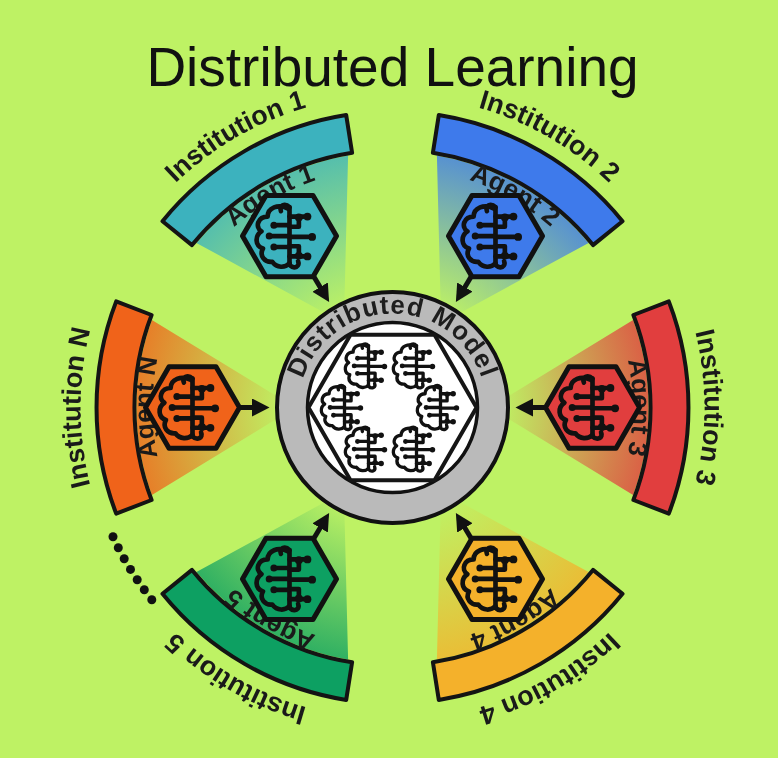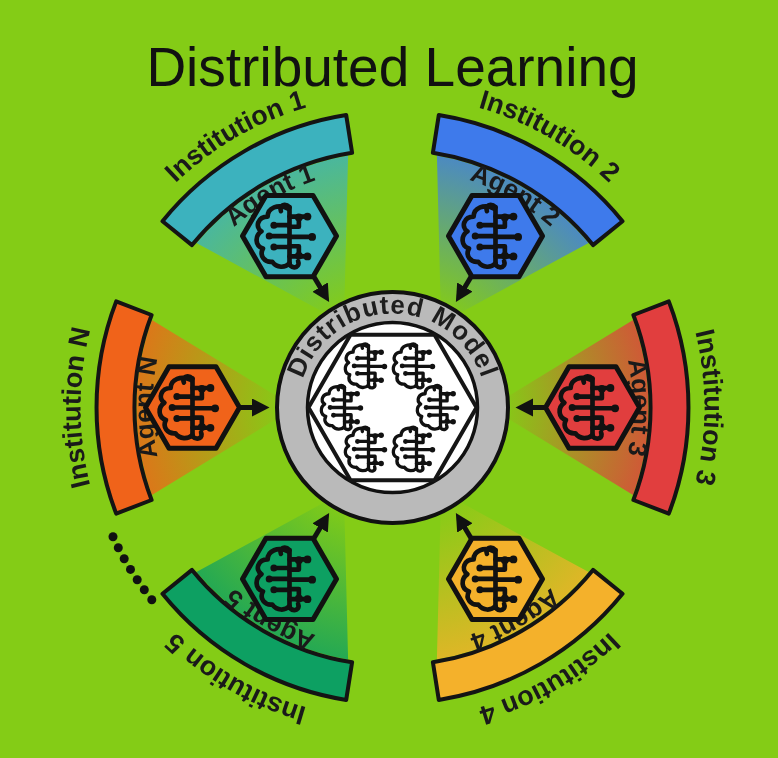--- a/index.html
+++ b/index.html
@@ -1,16 +1,16 @@
 <!DOCTYPE html>
 <html><head>
 <meta charset="utf-8">
 <style>
   html,body{margin:0;padding:0;background:#ffffff;}
-  .stage{position:relative;width:778px;height:758px;background:#84cc16;overflow:hidden;}
+  .stage{position:relative;width:778px;height:758px;background:#bef264;overflow:hidden;}
   svg text{font-family:"Liberation Sans","DejaVu Sans",sans-serif;}
   .title-text{font-size:55px;font-weight:400;fill:#111;}
   .inst-label{font-size:27px;font-weight:700;fill:#1a1a1a;text-anchor:middle;}
   .agent-label{font-size:26px;font-weight:700;fill:#1a1a1a;text-anchor:middle;}
   .model-label{font-size:26px;font-weight:700;fill:#1d1d1d;text-anchor:middle;letter-spacing:1px;}
 </style>
 </head>
 <body>
 
 <div class="stage">

